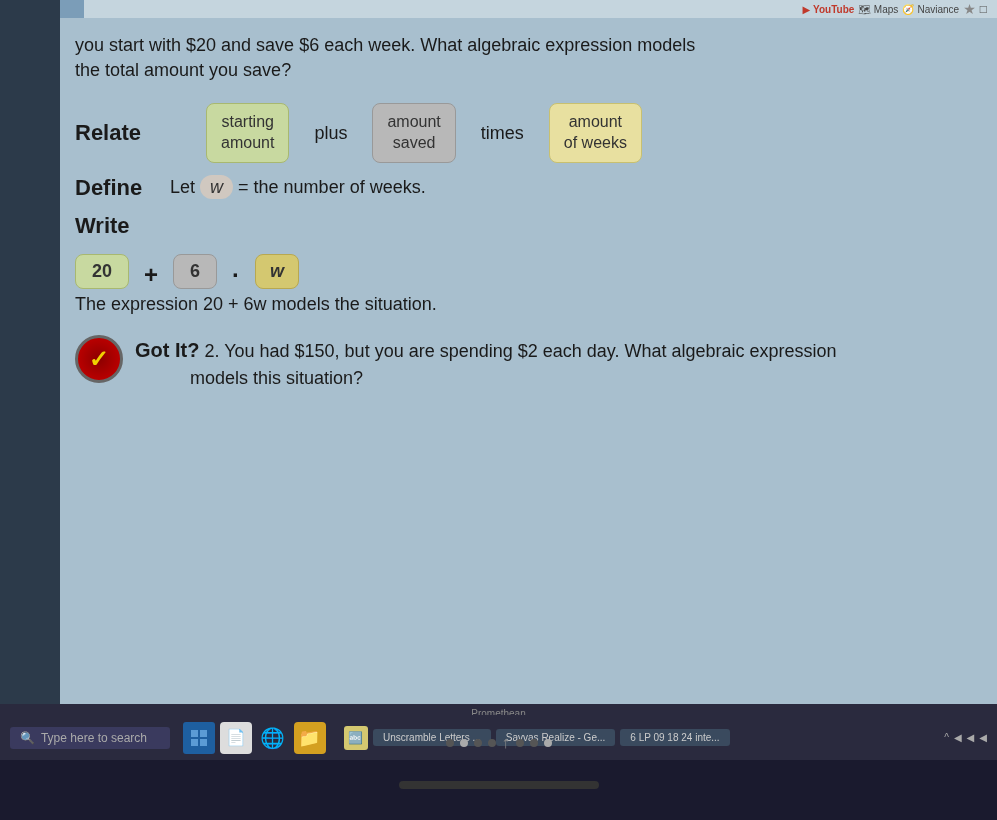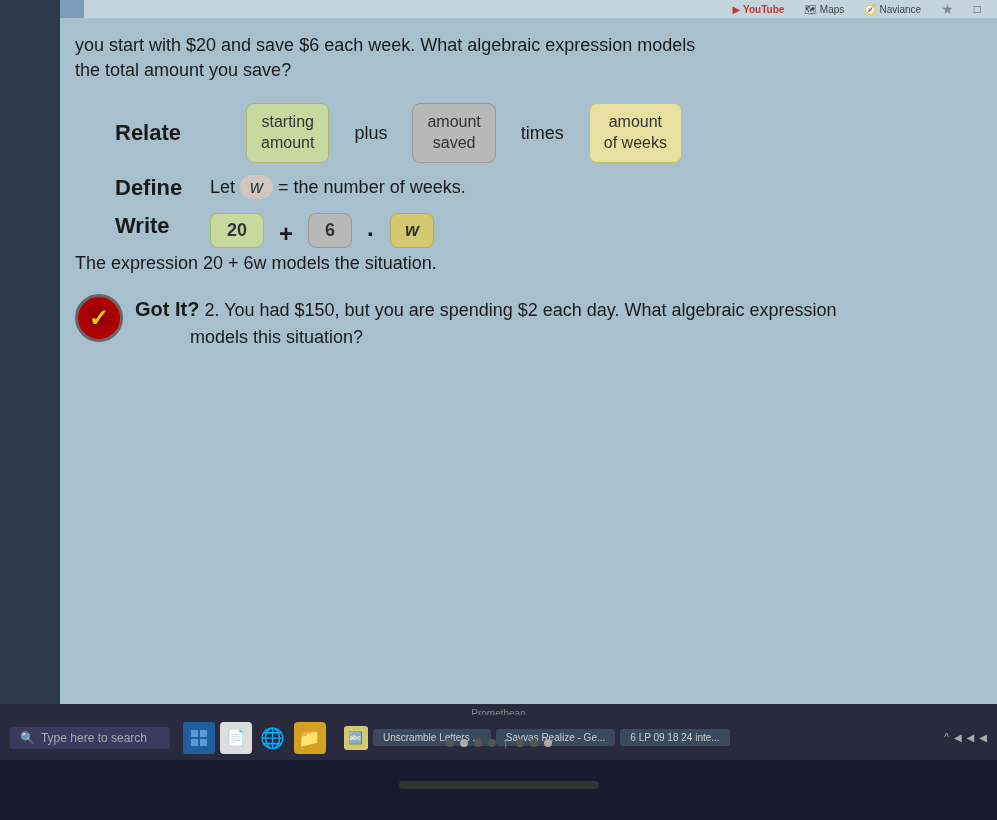--- a/index.html
+++ b/index.html
@@ -38,24 +38,24 @@
     .top-bar {
       position: absolute;
       top: 0;
       left: 60px;
       right: 0;
       height: 18px;
       background: #c5d5de;
       display: flex;
       align-items: center;
       justify-content: flex-end;
-      padding-right: 16px;
+      padding-right: 10px;
       font-size: 10px;
       color: #333;
-      gap: 20px;
+      gap: 4px;
       margin-left: 24px;
     }
 
     
     .content-wrapper {
       position: absolute;
       left: 60px;
       top: 18px;
       right: 0;
       bottom: 40px;
@@ -81,21 +81,20 @@
       align-items: center;
       margin-bottom: 12px;
       gap: 15px;
     }
 
     .row-label {
       font-size: 22px;
       font-weight: bold;
       color: #1a1a1a;
       min-width: 80px;
-      margin-left: 40px;
     }
 
     
     .keyword-box {
       border-radius: 8px;
       padding: 8px 14px;
       font-size: 16px;
       font-weight: normal;
       text-align: center;
       line-height: 1.3;
@@ -343,20 +342,21 @@
       background: #555;
     }
 
     .dot.active { background: #aaa; }
 
     .write-label-row {
       display: flex;
       align-items: flex-start;
       gap: 15px;
       margin-bottom: 5px;
+      flex-direction: column;
     }
 
     .relate-row-items {
       display: flex;
       align-items: center;
       gap: 25px;
       flex-wrap: wrap;
       margin-left: 36px;
     }
   </style>

